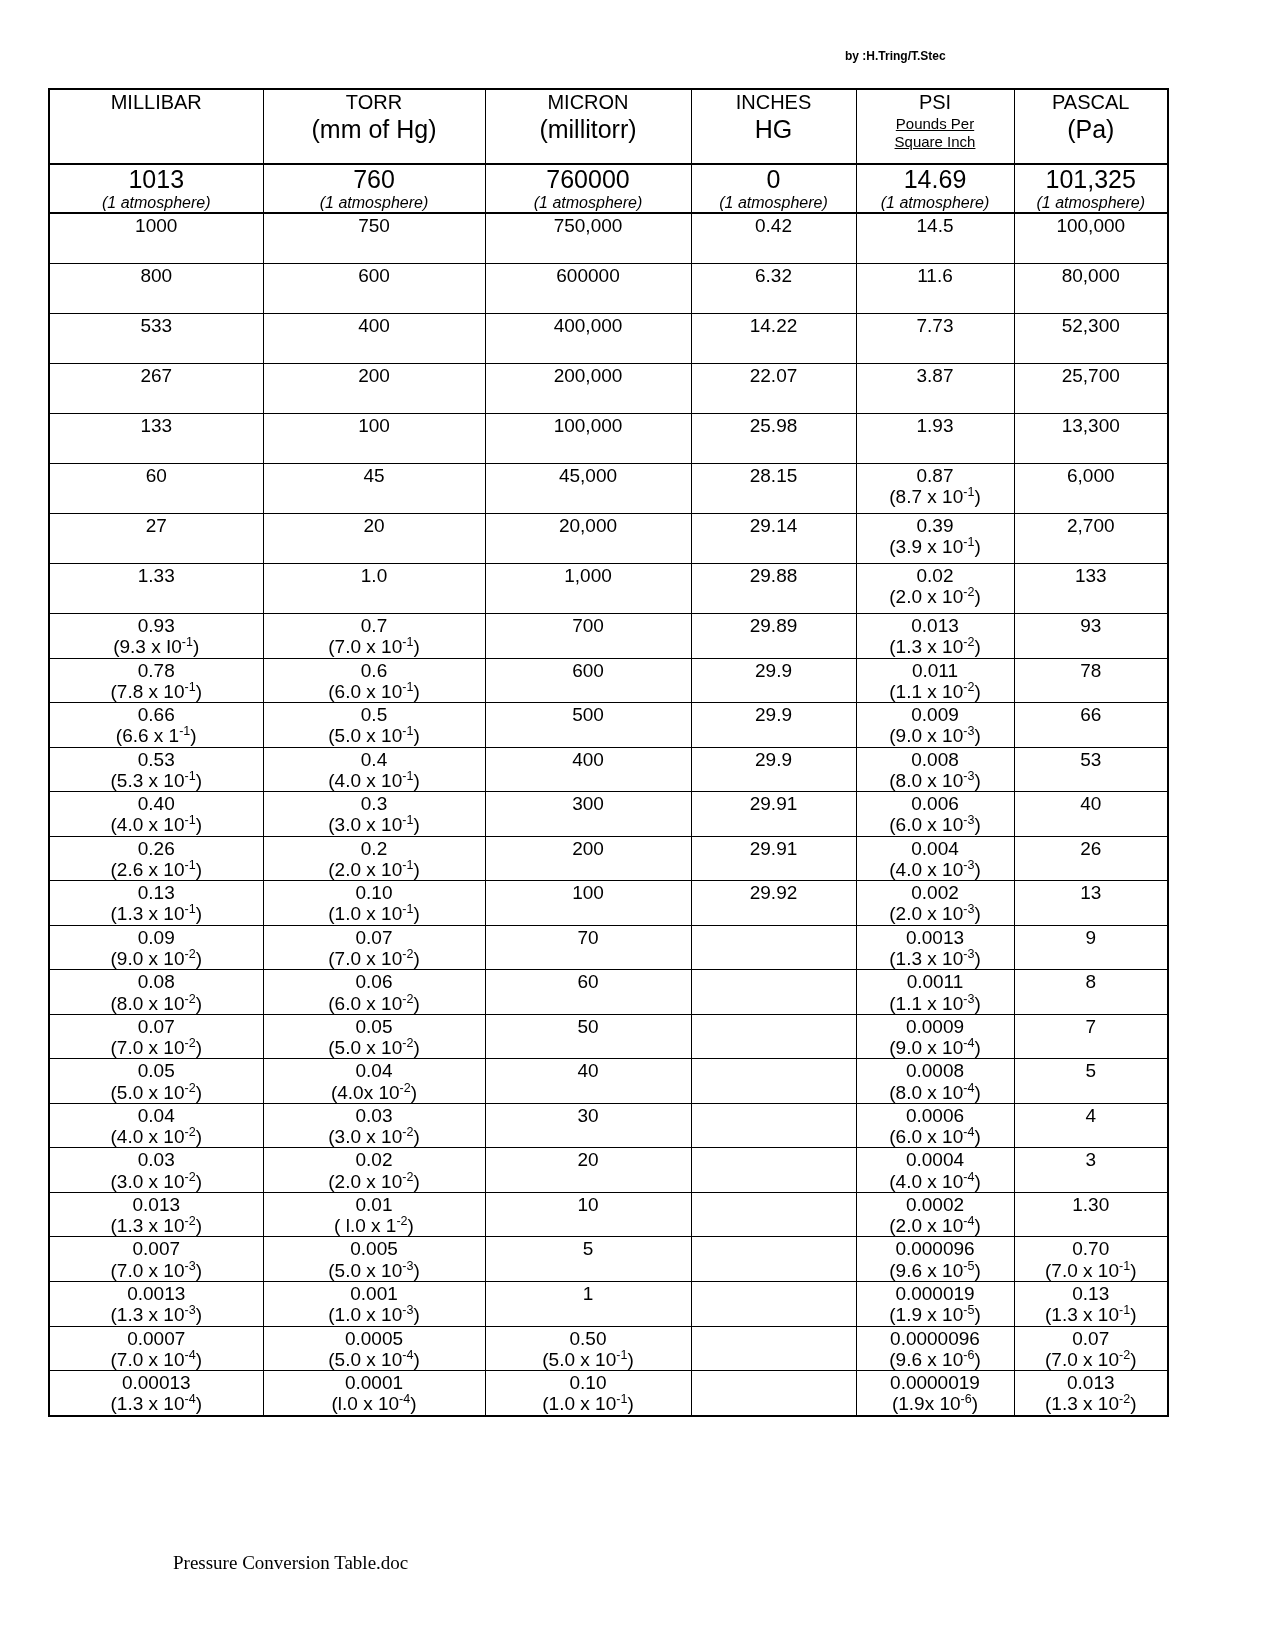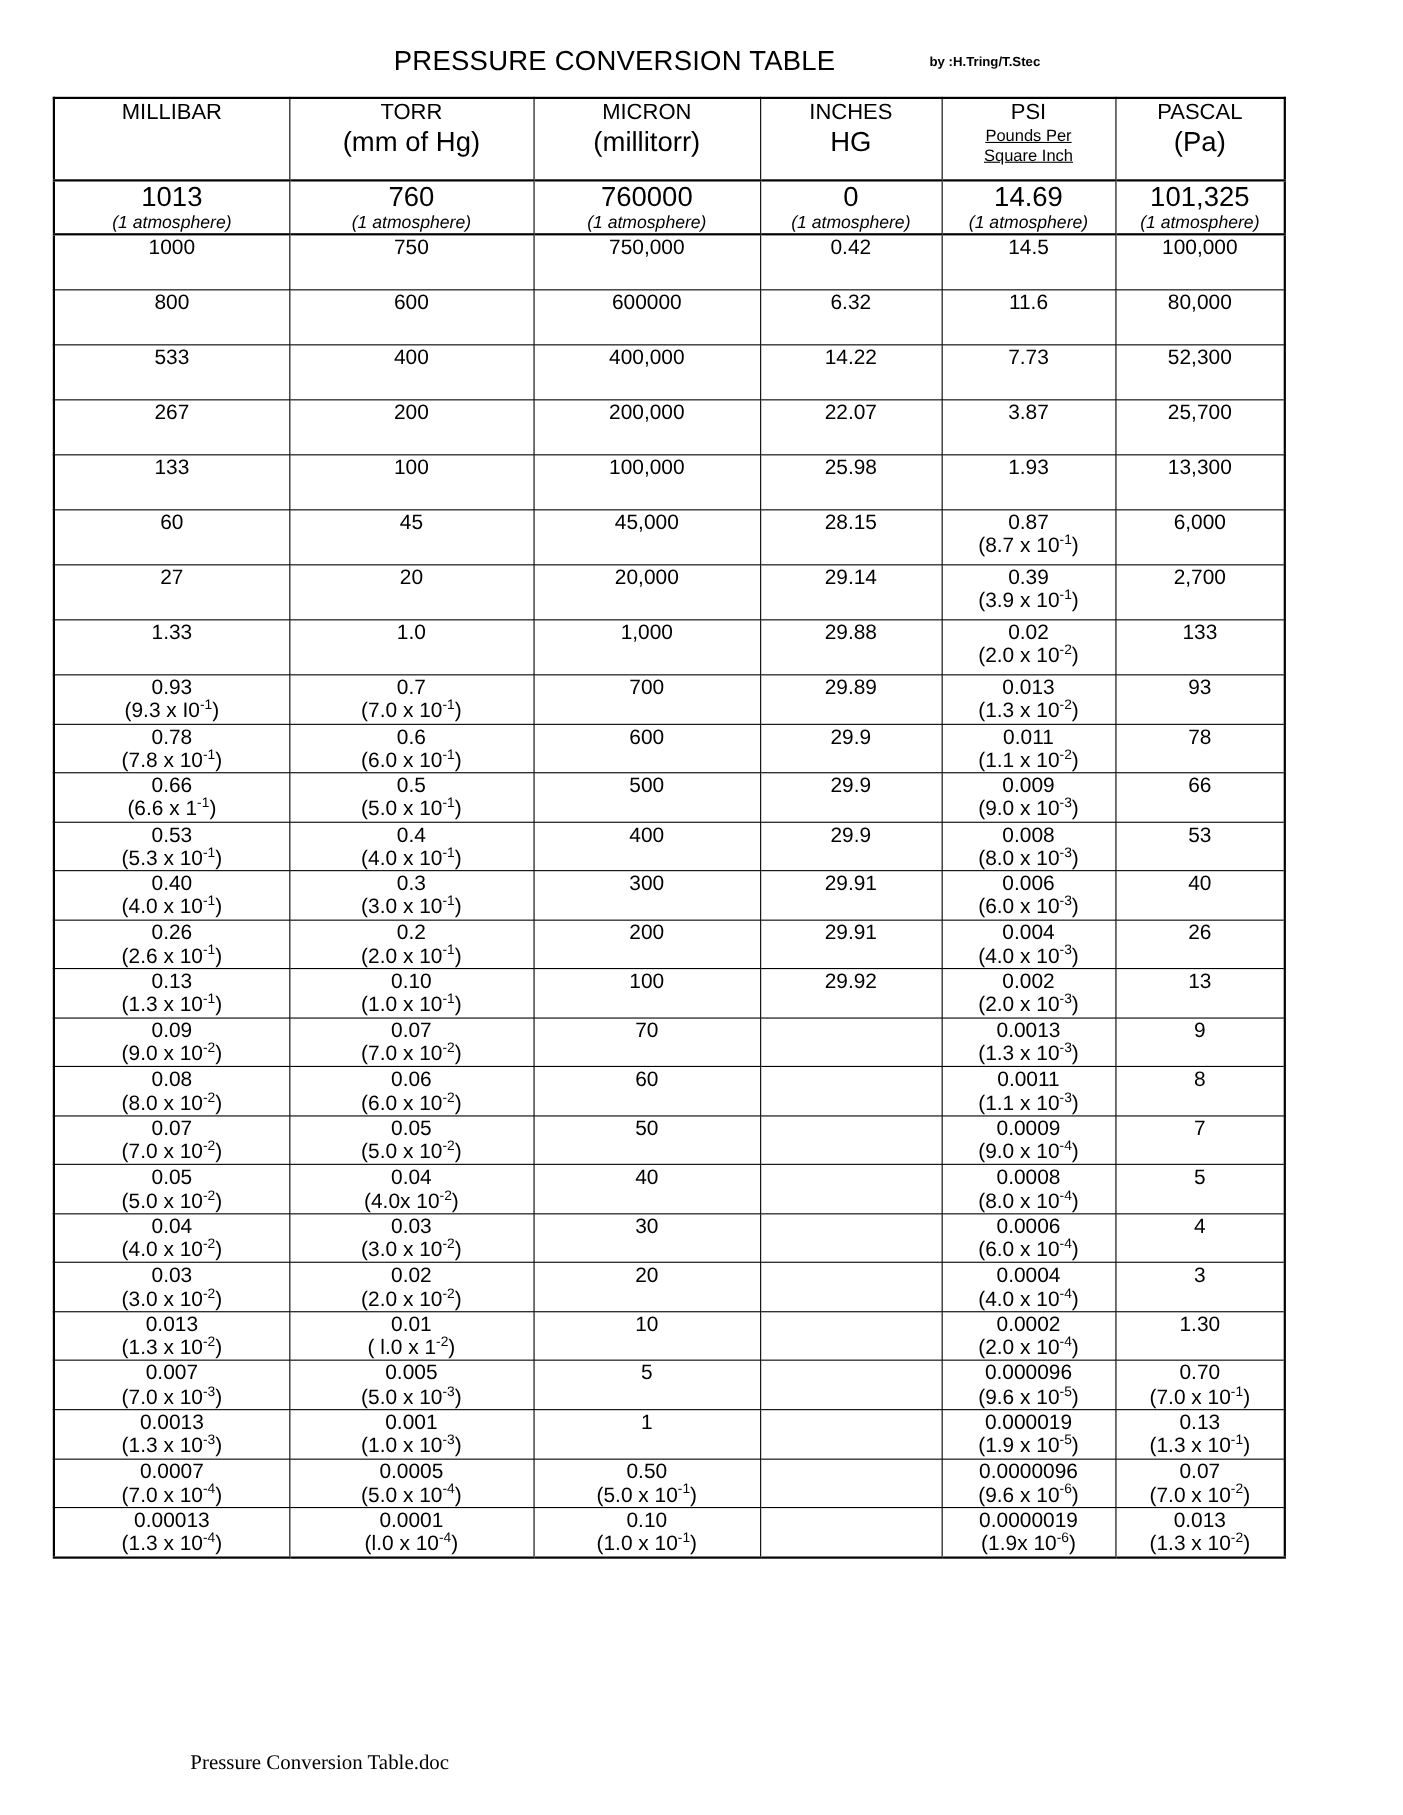--- a/index.html
+++ b/index.html
@@ -137,28 +137,26 @@
   }
 
   
   .footer {
     position: absolute;
     left: 173px;
     top: 1552px;
     font-family: "Liberation Serif", serif;
     font-size: 19px;
     white-space: nowrap;
-    margin-top: 40px;
   }
 </style>
 </head>
 <body>
 
 <div class="title-row">
-  <div class="doc-title">PRESSURE CONVERSION TABLE</div>
   <div class="byline">by :H.Tring/T.Stec</div>
 </div>
 
 <table class="conv">
   <colgroup>
     <col class="c0">
       <col class="c1">
       <col class="c2">
       <col class="c3">
       <col class="c4">

